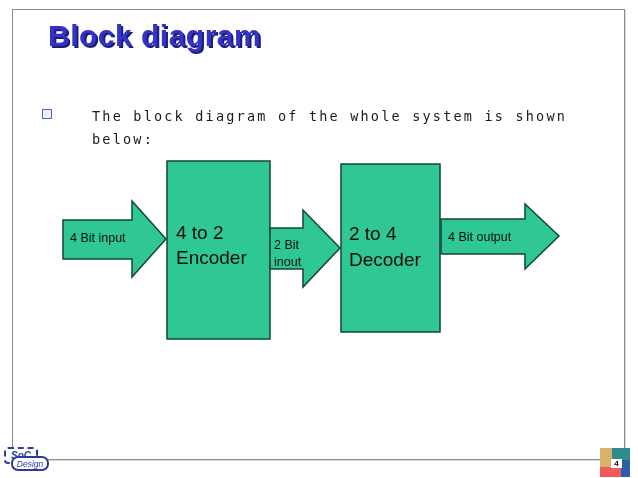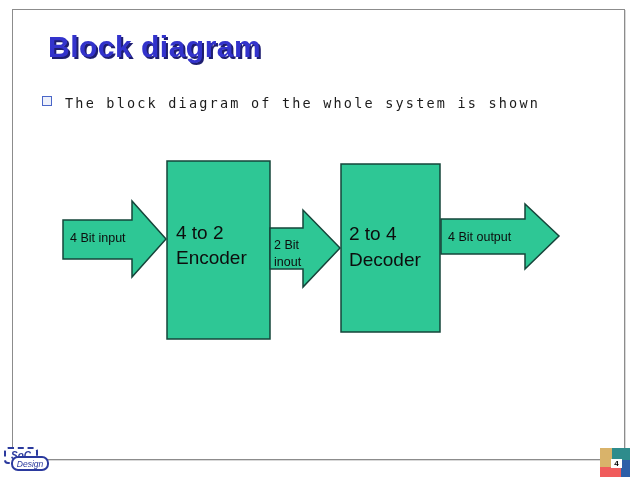--- a/index.html
+++ b/index.html
@@ -13,33 +13,34 @@
   }
   .frame {
     position: absolute;
     left: 12px; top: 9px;
     width: 611px; height: 449px;
     border: 1px solid var(--frame, #8c8c8c);
     box-shadow: 1px 1px 0 #d9d9d9;
   }
   .title {
     position: absolute;
-    left: 48px; top: 30px;
+    left: 48px; top: 19px;
     margin: 0;
     font-size: 30px;
     font-weight: bold;
     letter-spacing: 0.5px;
     color: var(--title, #3333cc);
     text-shadow: 2px 2px 0 var(--title-shadow, #1e1e70);
   }
   .bullet-row {
     position: absolute;
-    left: 42px; top: 92px;
+    left: 42px; top: 105px;
     display: flex;
     align-items: flex-start;
+    gap: 27px;
   }
   .bullet-marker {
     display: inline-block;
     width: 8px; height: 8px;
     margin-top: 4px;
     border: 1.5px solid var(--bullet-square, #4a66c8);
     background: #eef1fb;
   }
   .bullet-text {
     margin-left: 13px;
@@ -108,20 +109,21 @@
 <div class="slide">
 
   <div class="frame"></div>
 
   <h1 class="title">Block diagram</h1>
 
   <div class="bullet-row">
     <span class="bullet-marker"></span>
     <div class="bullet-text">
       <div>The block diagram of the whole system is shown</div>
+      <div>below:</div>
     </div>
   </div>
 
   <svg class="diagram-svg" width="638" height="478" viewBox="0 0 638 478">
 
     <polygon class="shape" points="63,220 132,220 132,201 166,239 132,277 132,259 63,259"></polygon>
     <text class="arrow-label" x="70" y="242">4 Bit input</text>
 
     <rect class="shape" x="167" y="161" width="103" height="178"></rect>
     <text class="box-label" x="176" y="239">4 to 2</text>

